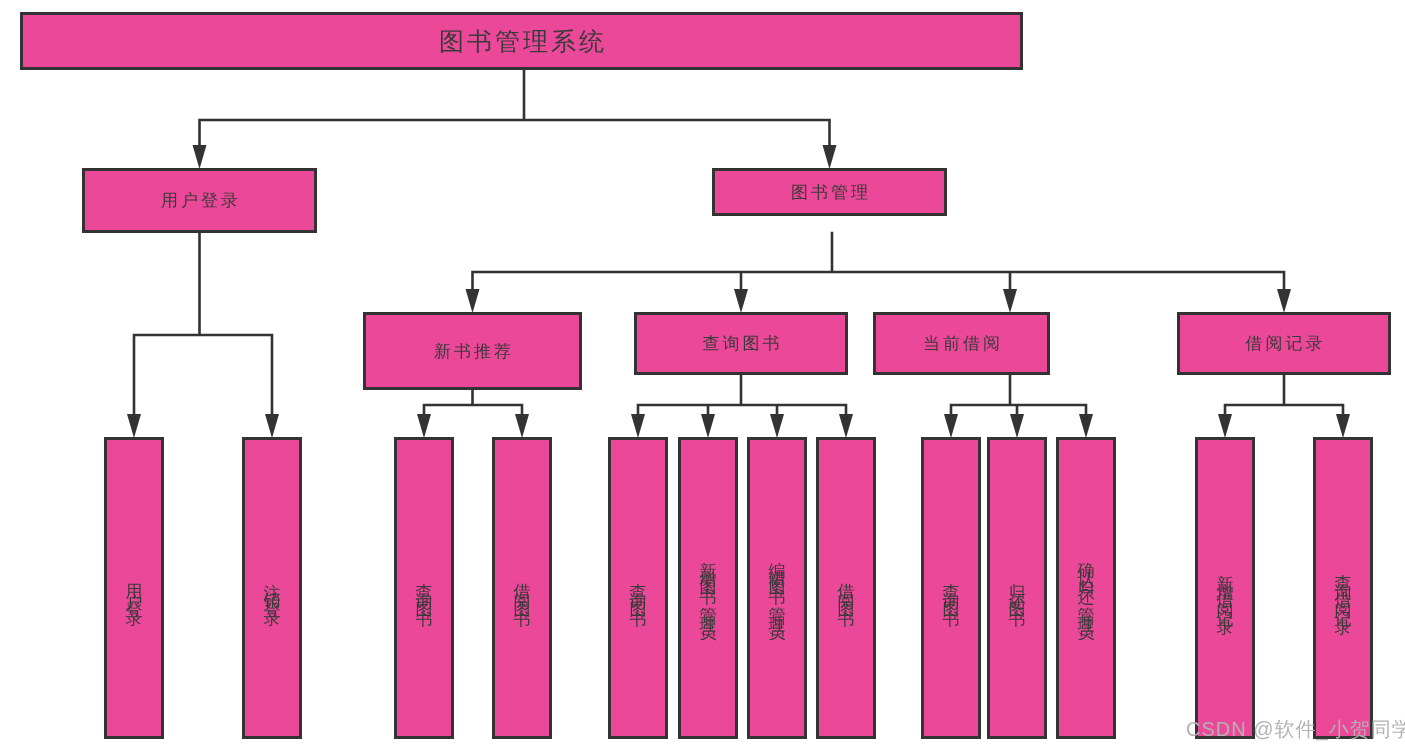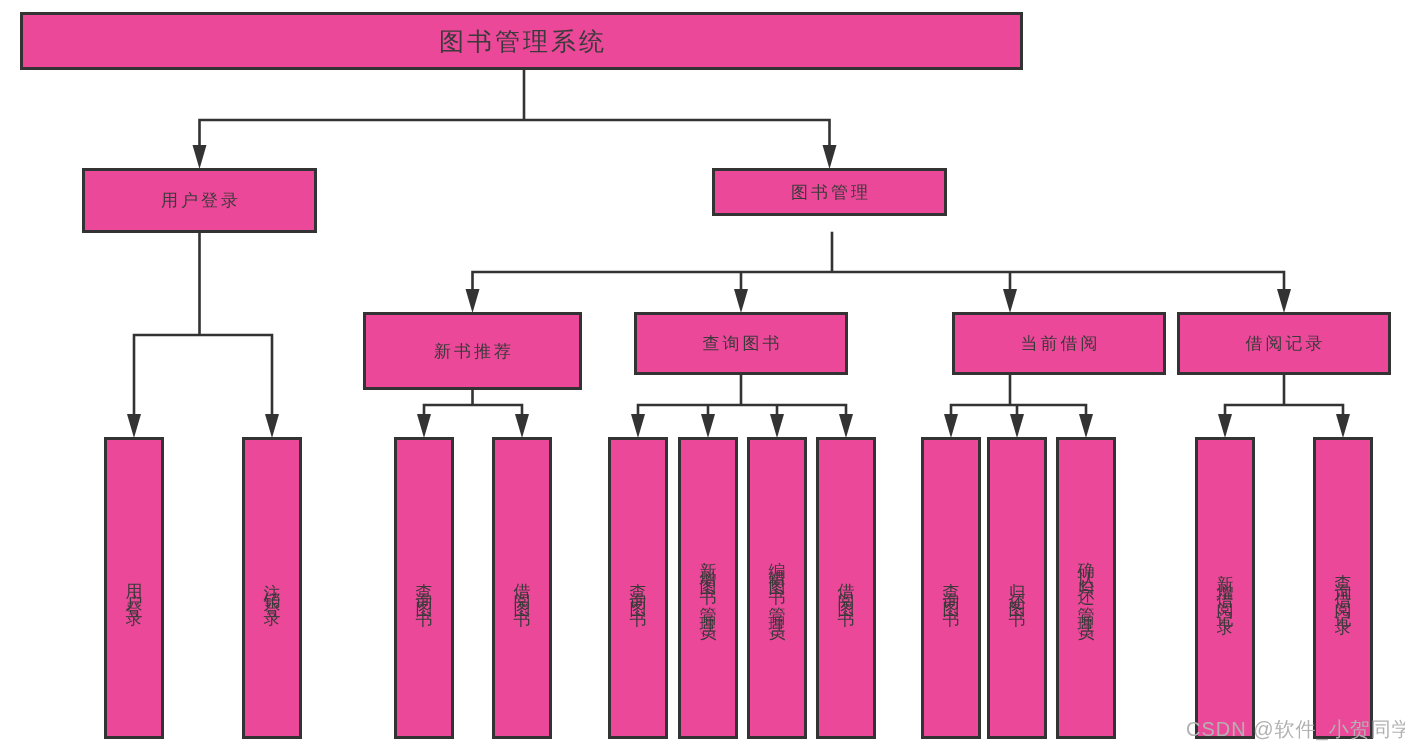--- a/index.html
+++ b/index.html
@@ -90,21 +90,21 @@
       </div>
       <div class="node" data-name="node-book-mgmt" style="left: 712px; top: 168px; width: 235px; height: 48px;">
         <span class="label" data-name="node-label">图书管理</span>
       </div>
       <div class="node" data-name="node-new-rec" style="left: 363px; top: 312px; width: 219px; height: 78px;">
         <span class="label" data-name="node-label">新书推荐</span>
       </div>
       <div class="node" data-name="node-borrow" style="left: 634px; top: 312px; width: 214px; height: 63px;">
         <span class="label" data-name="node-label">查询图书</span>
       </div>
-      <div class="node" data-name="node-current" style="left: 952px; top: 312px; width: 214px; height: 63px;">
+      <div class="node" data-name="node-current" style="left: 873px; top: 312px; width: 177px; height: 63px;">
         <span class="label" data-name="node-label">当前借阅</span>
       </div>
       <div class="node" data-name="node-records" style="left: 1177px; top: 312px; width: 214px; height: 63px;">
         <span class="label" data-name="node-label">借阅记录</span>
       </div>
       <div class="node vertical" data-name="node-login" style="left: 104px; top: 437px; width: 60px; height: 302px;">
         <span class="label" data-name="node-label">用户登录</span>
       </div>
       <div class="node vertical" data-name="node-logout" style="left: 242px; top: 437px; width: 60px; height: 302px;">
         <span class="label" data-name="node-label">注销登录</span>

